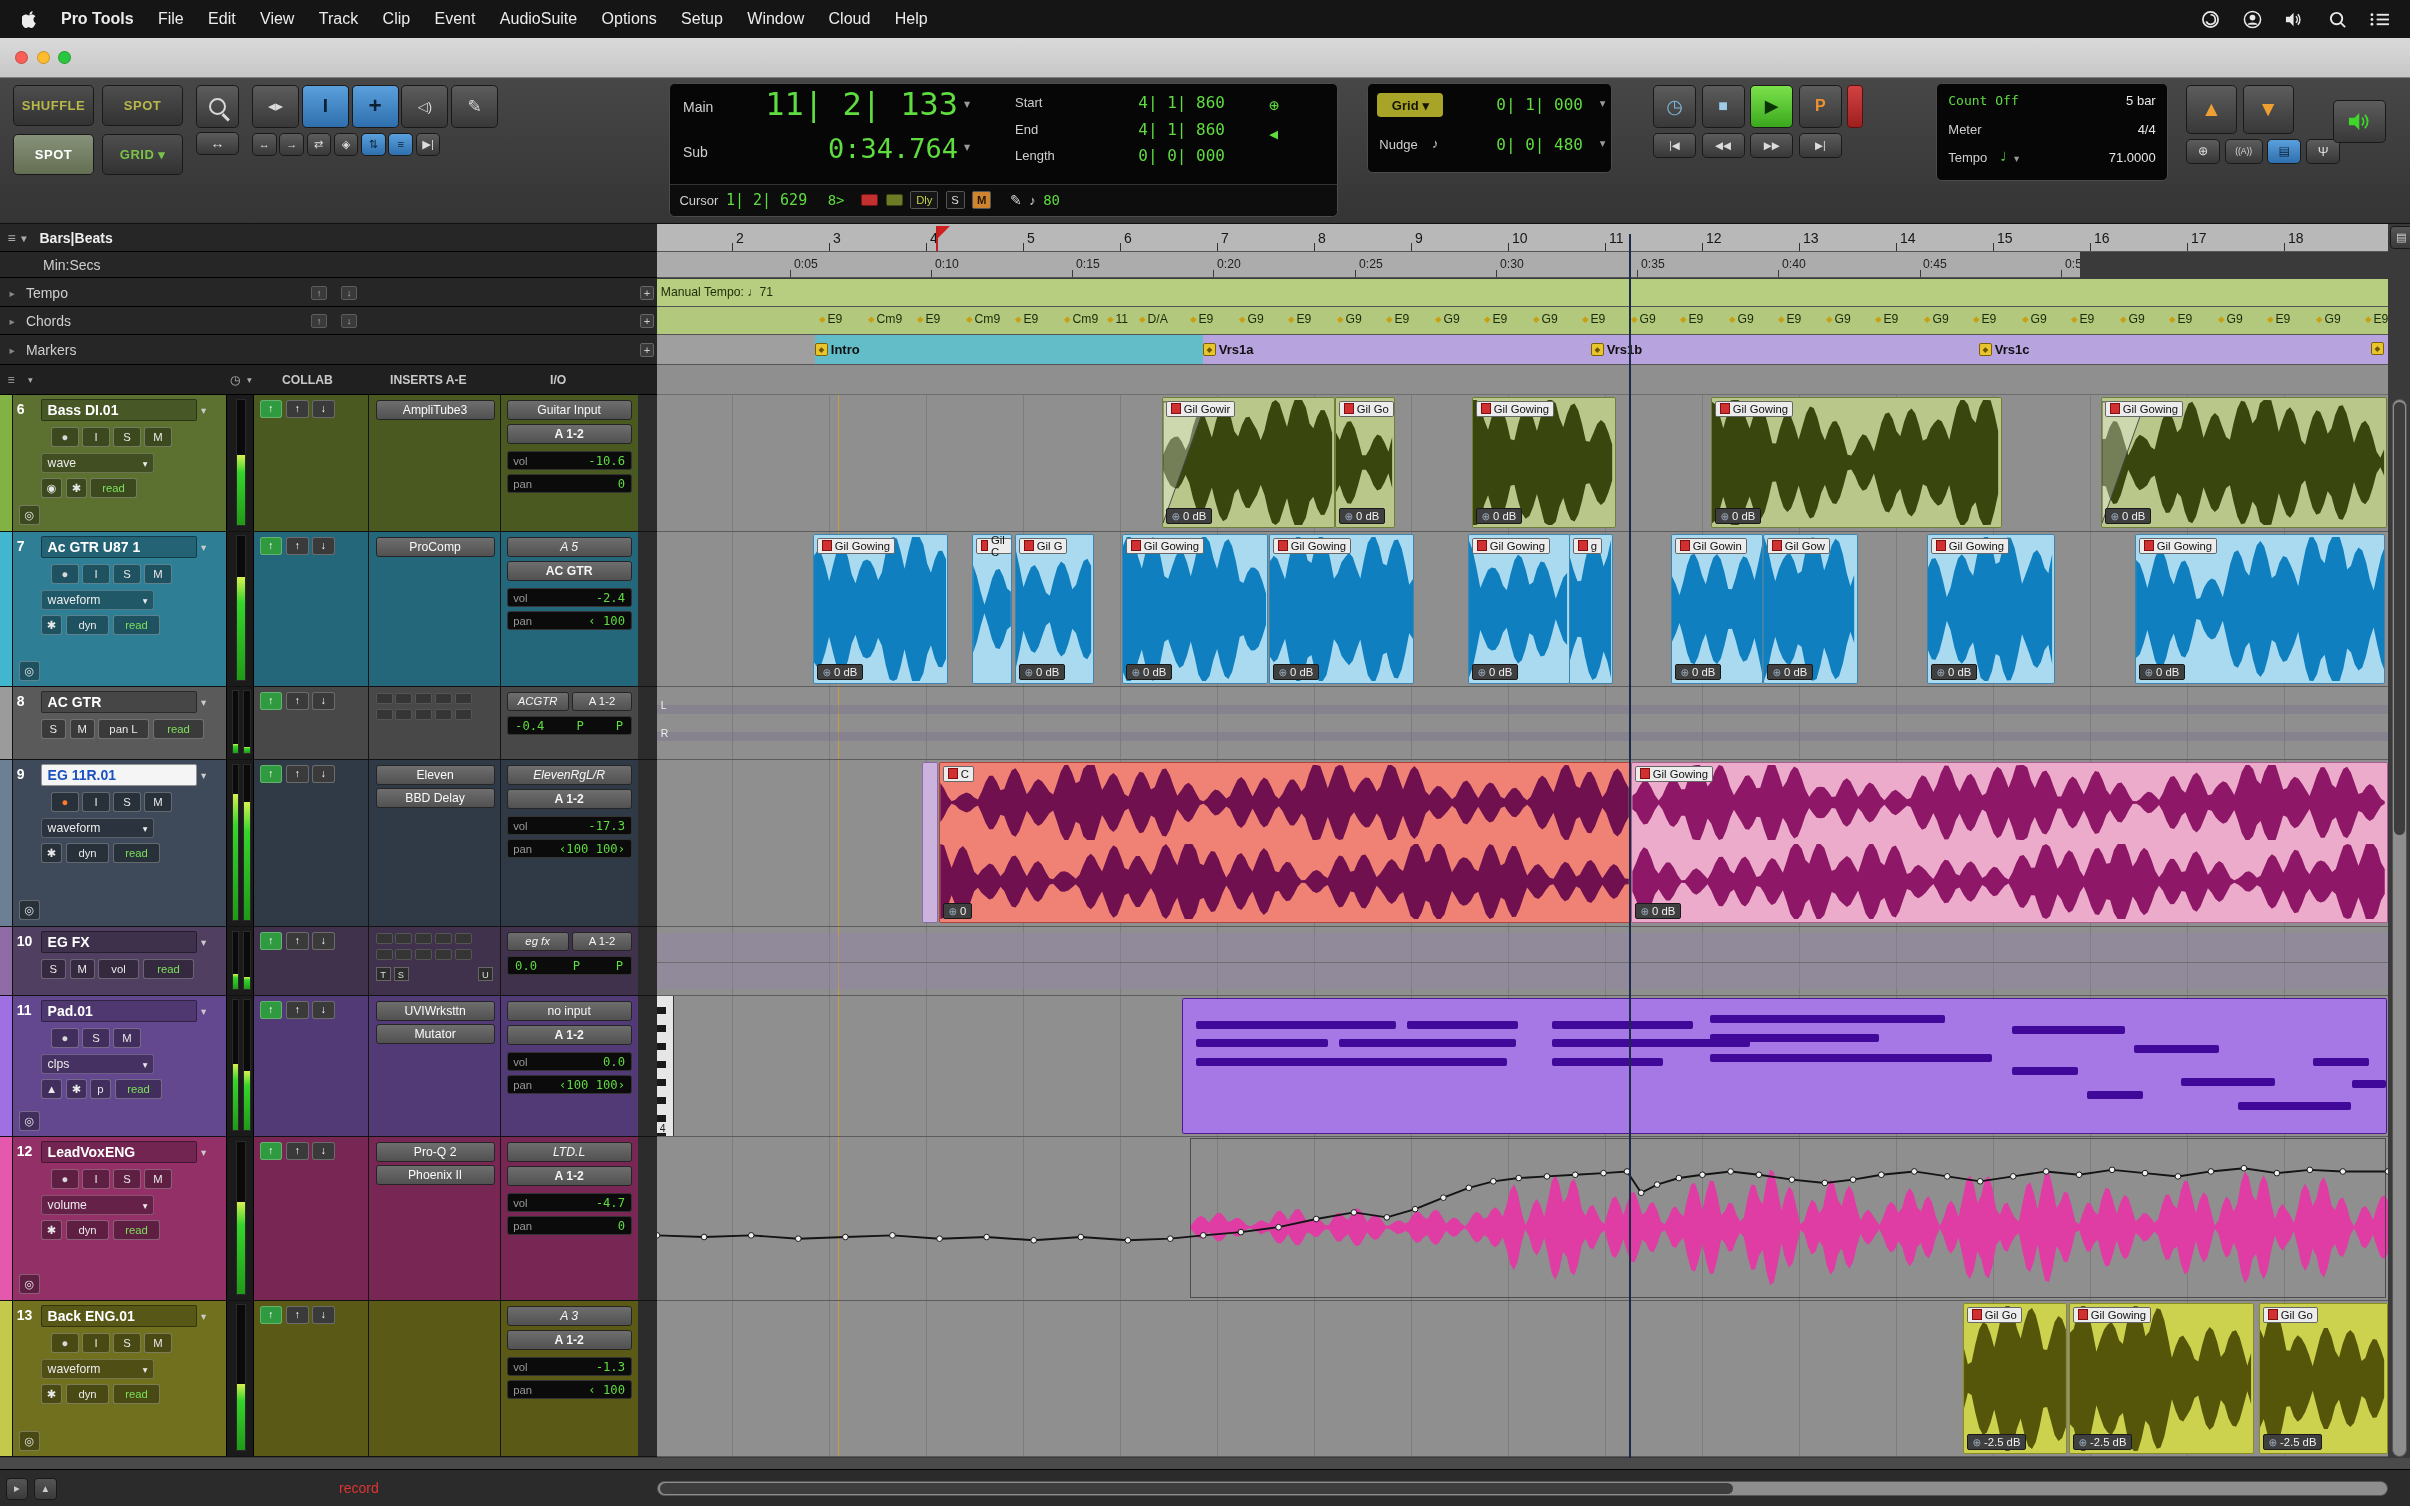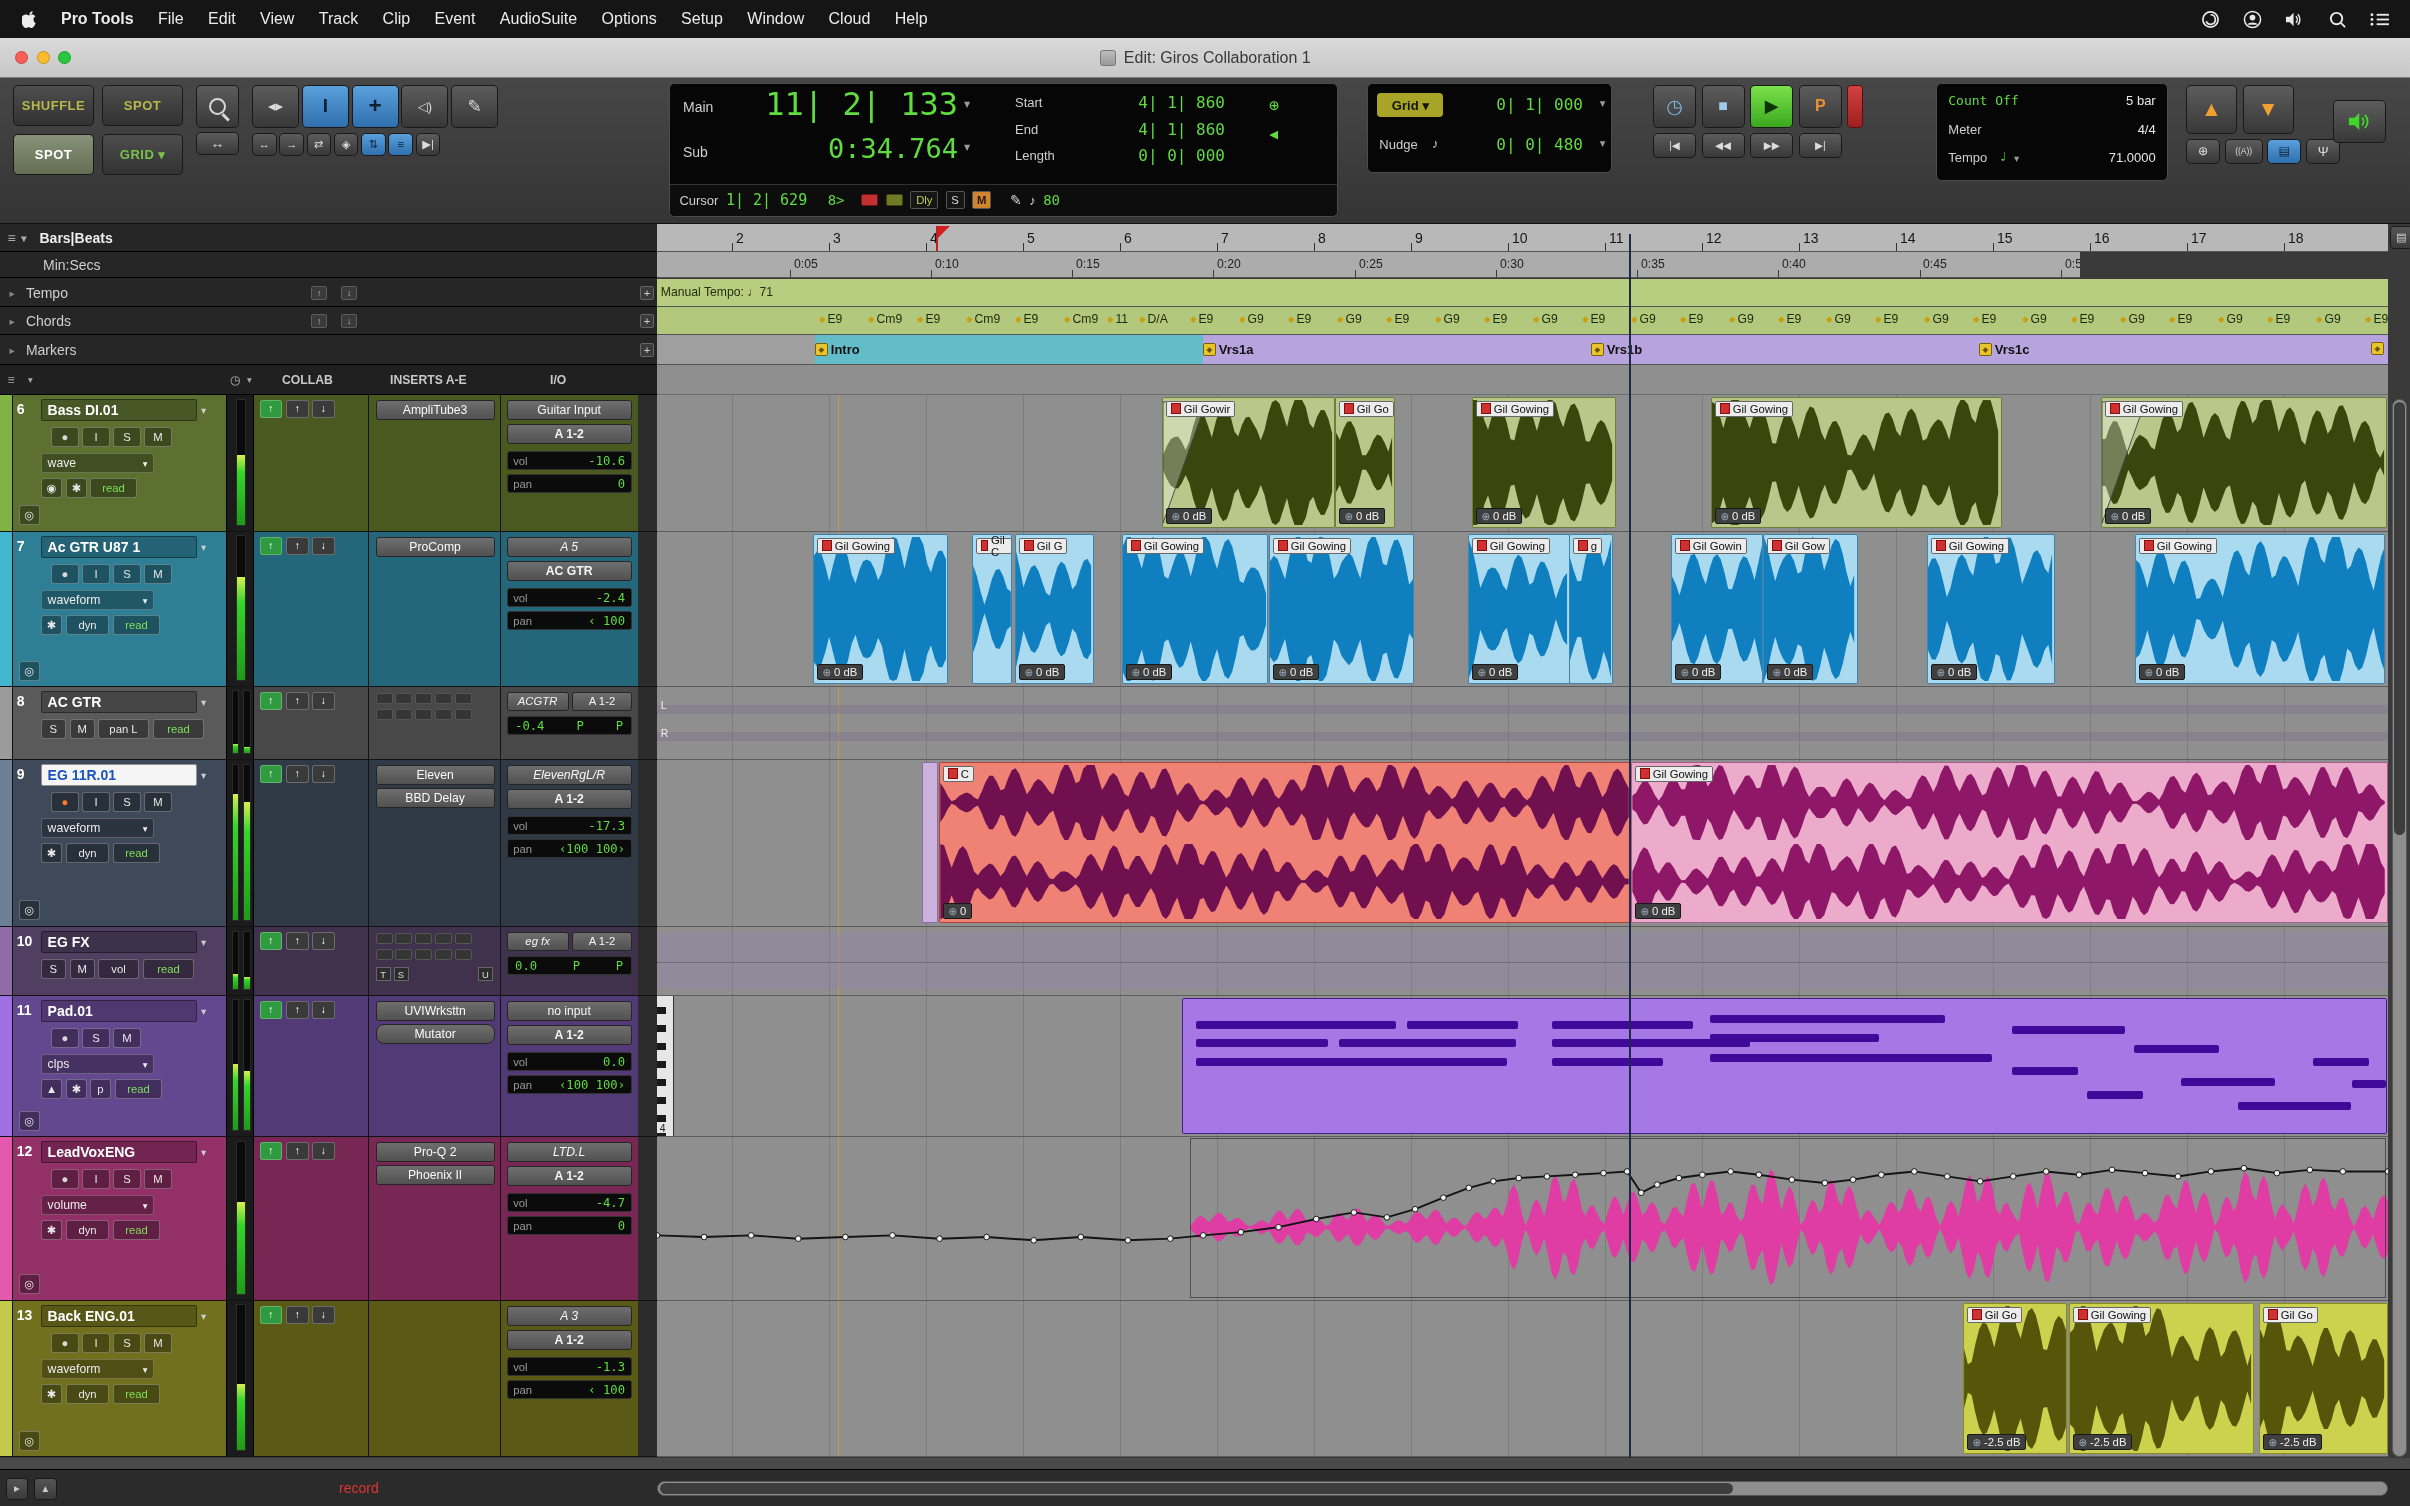--- a/index.html
+++ b/index.html
@@ -101,24 +101,20 @@
           <line x1="8" y1="9" x2="21" y2="9" stroke="#e8e8e8" stroke-width="2"></line>
           <line x1="8" y1="14" x2="21" y2="14" stroke="#e8e8e8" stroke-width="2"></line>
         </svg>
     </span>
   </div>
 
   <div id="titlebar">
     <span class="light" style="background:#f95f57"></span>
     <span class="light" style="background:#fdbc2e"></span>
     <span class="light" style="background:#29c73f"></span>
-    <span class="title">
-        <span class="docico"></span>
-        <span>Edit: Giros Collaboration 1</span>
-      </span>
   </div>
 
   <div id="toolbar">
 
     <div style="position:absolute;left:13px;top:7.5px;display:grid;grid-template-columns:81px 81px;gap:8px">
       <div class="embtn">SHUFFLE</div>
       <div class="embtn">SPOT</div>
       <div class="embtn active">SPOT</div>
       <div class="embtn grid">
           <span>GRID</span>
@@ -684,21 +680,21 @@
           <div style="position: absolute; left: 16px; bottom: 4.7px; width: 7.5px; height: 132px; background: rgb(10, 10, 10); border: 0.9px solid rgb(42, 42, 42);"></div>
           <div style="position: absolute; left: 17px; bottom: 5.6px; width: 5.6px; height: 59px; background: linear-gradient(rgb(216, 240, 80), rgb(53, 213, 42) 25%, rgb(31, 154, 24));"></div>
         </div>
         <div style="position: absolute; left: 254px; top: 0px; width: 115px; height: 100%; background: rgb(81, 58, 117); border-right: 0.9px solid rgb(20, 20, 20);">
           <div style="position: absolute; left: 5.6px; top: 4.7px; width: 22.6px; height: 18px; background: rgb(47, 154, 63); border: 0.9px solid rgba(255, 255, 255, 0.25); border-radius: 2.8px; display: flex; align-items: center; justify-content: center; font-size: 10.4px; color: rgb(255, 255, 255);">↑</div>
           <div style="position: absolute; left: 32px; top: 4.7px; width: 22.6px; height: 18px; background: rgb(58, 58, 58); border: 0.9px solid rgba(255, 255, 255, 0.25); border-radius: 2.8px; display: flex; align-items: center; justify-content: center; font-size: 10.4px; color: rgb(255, 255, 255);">↑</div>
           <div style="position: absolute; left: 58px; top: 4.7px; width: 22.6px; height: 18px; background: rgb(58, 58, 58); border: 0.9px solid rgba(255, 255, 255, 0.25); border-radius: 2.8px; display: flex; align-items: center; justify-content: center; font-size: 10.4px; color: rgb(255, 255, 255);">↓</div>
         </div>
         <div style="position: absolute; left: 369px; top: 0px; width: 132px; height: 100%; background: rgb(81, 58, 117); border-right: 0.9px solid rgb(20, 20, 20);">
           <div style="position: absolute; left: 6.6px; top: 4.7px; width: 119px; height: 20px; background: linear-gradient(rgb(110, 110, 110), rgb(81, 81, 81)); border: 0.9px solid rgb(37, 37, 37); border-radius: 2.8px; color: rgb(250, 250, 250); font-size: 12.2px; display: flex; align-items: center; justify-content: center;">UVIWrksttn</div>
-          <div style="position: absolute; left: 6.6px; top: 28px; width: 119px; height: 20px; background: linear-gradient(rgb(110, 110, 110), rgb(81, 81, 81)); border: 0.9px solid rgb(37, 37, 37); border-radius: 8px; color: rgb(250, 250, 250); font-size: 12.2px; display: flex; align-items: center; justify-content: center;">Mutator</div>
+          <div style="position: absolute; left: 6.6px; top: 28px; width: 119px; height: 20px; background: linear-gradient(rgb(110, 110, 110), rgb(81, 81, 81)); border: 0.9px solid rgb(37, 37, 37); border-radius: 3px; color: rgb(250, 250, 250); font-size: 12.2px; display: flex; align-items: center; justify-content: center;">Mutator</div>
         </div>
         <div style="position: absolute; left: 501px; top: 0px; width: 137px; height: 100%; background: rgb(81, 58, 117);">
           <div style="position: absolute; left: 5.6px; top: 4.7px; width: 125px; height: 20px; background: linear-gradient(rgb(110, 110, 110), rgb(81, 81, 81)); border: 0.9px solid rgb(37, 37, 37); border-radius: 2.8px; color: rgb(245, 245, 245); font-size: 12.2px; display: flex; align-items: center; justify-content: center;">no input</div>
           <div style="position: absolute; left: 5.6px; top: 29px; width: 125px; height: 20px; background: linear-gradient(rgb(110, 110, 110), rgb(81, 81, 81)); border: 0.9px solid rgb(37, 37, 37); border-radius: 2.8px; color: rgb(245, 245, 245); font-size: 12.2px; font-weight: bold; display: flex; align-items: center; justify-content: center;">A 1-2</div>
           <div style="position: absolute; left: 5.6px; top: 56px; width: 125px; height: 19px; background: rgb(11, 11, 11); border: 0.9px solid rgb(51, 51, 51); border-radius: 2.8px; display: flex; align-items: center; justify-content: space-between; padding: 0px 5.6px;">
             <span style="color:#999;font-size:11.3px">vol</span>
             <span class="led" style="font-size:12.2px">0.0</span>
           </div>
           <div style="position: absolute; left: 5.6px; top: 79px; width: 125px; height: 19px; background: rgb(11, 11, 11); border: 0.9px solid rgb(51, 51, 51); border-radius: 2.8px; display: flex; align-items: center; justify-content: space-between; padding: 0px 5.6px;">
             <span style="color:#999;font-size:11.3px">pan</span>

